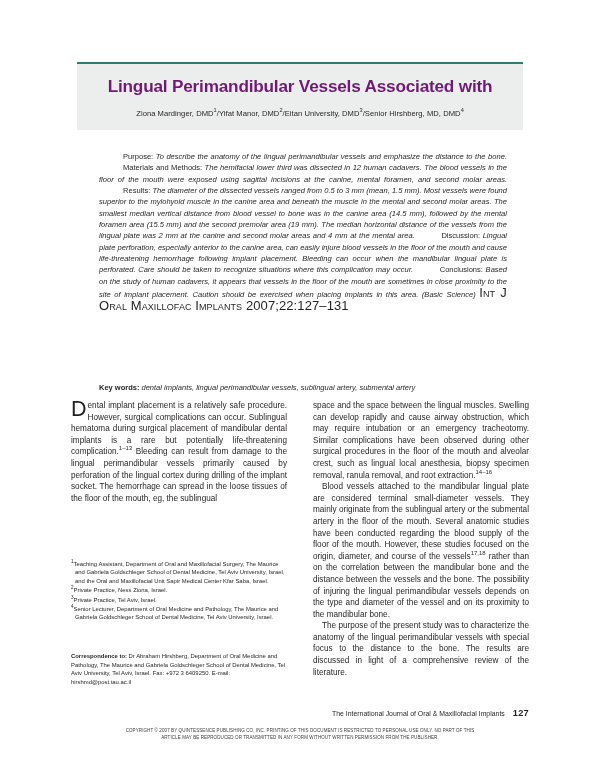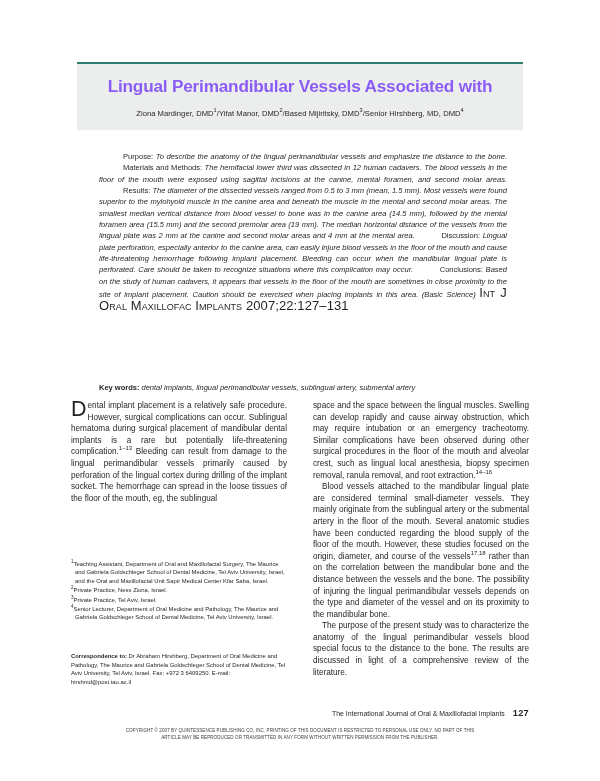--- a/index.html
+++ b/index.html
@@ -39,21 +39,21 @@
     width: 100%;
   }
   .title-wrap {
     padding: 11px 16px 4px 16px;
   }
   .paper-title {
     font-family: "Liberation Sans", sans-serif;
     font-weight: bold;
     font-size: 17.2px;
     line-height: 22.5px;
-    color: #8b5cf6;
+    color: #701a75;
     text-align: center;
     letter-spacing: -0.2px;
     margin: 0;
   }
   .authors {
     text-align: center;
     font-size: 7.6px;
     color: #231f20;
     line-height: 11px;
     padding: 6px 10px 11px 10px;
@@ -202,21 +202,21 @@
 <div class="page">
 
   <div class="header-band">
     <div class="header-rule"></div>
     <div class="title-wrap">
       <h1 class="paper-title">
         <span>Lingual Perimandibular Vessels Associated with</span><br>
       </h1>
     </div>
     <div class="authors">
-      <span>Ziona Mardinger, DMD</span><sup>1</sup>/<span>Yifat Manor, DMD</span><sup>2</sup>/<span>Based Mijiritsky, DMD</span><sup>3</sup>/<span>Senior Hirshberg, MD, DMD</span><sup>4</sup>
+      <span>Ziona Mardinger, DMD</span><sup>1</sup>/<span>Yifat Manor, DMD</span><sup>2</sup>/<span>Eitan University, DMD</span><sup>3</sup>/<span>Senior Hirshberg, MD, DMD</span><sup>4</sup>
     </div>
   </div>
 
   <div class="abstract">
     <b>Purpose:</b><span> To describe the anatomy of the lingual perimandibular vessels and emphasize the distance to the bone. </span><b>Materials and Methods:</b><span> The hemifacial lower third was dissected in 12 human cadavers. The blood vessels in the floor of the mouth were exposed using sagittal incisions at the canine, mental foramen, and second molar areas. </span><b>Results:</b><span> The diameter of the dissected vessels ranged from 0.5 to 3 mm (mean, 1.5 mm). Most vessels were found superior to the mylohyoid muscle in the canine area and beneath the muscle in the mental and second molar areas. The smallest median vertical distance from blood vessel to bone was in the canine area (14.5 mm), followed by the mental foramen area (15.5 mm) and the second premolar area (19 mm). The median horizontal distance of the vessels from the lingual plate was 2 mm at the canine and second molar areas and 4 mm at the mental area. </span><b>Discussion:</b><span> Lingual plate perforation, especially anterior to the canine area, can easily injure blood vessels in the floor of the mouth and cause life-threatening hemorrhage following implant placement. Bleeding can occur when the mandibular lingual plate is perforated. Care should be taken to recognize situations where this complication may occur. </span><b>Conclusions:</b><span> Based on the study of human cadavers, it appears that vessels in the floor of the mouth are sometimes in close proximity to the site of implant placement.  Caution should be exercised when placing implants in this area. (Basic Science) </span><span class="smcaps">Int J Oral Maxillofac Implants</span><span class="smcaps"> 2007;22:127–131</span>
   </div>
 
   <div class="keywords">
     <b>Key words:</b><span> dental implants, lingual perimandibular vessels, sublingual artery, submental artery</span>
   </div>
@@ -232,21 +232,21 @@
     <p class="fn"><sup>4</sup><span>Senior Lecturer, Department of Oral Medicine and Pathology, The Maurice and Gabriela Goldschleger School of Dental Medicine, Tel Aviv University, Israel.</span></p>
   </div>
 
   <div class="correspondence">
     <b>Correspondence to:</b><span> Dr Abraham Hirshberg, Department of Oral Medicine and Pathology, The Maurice and Gabriela Goldschleger School of Dental Medicine, Tel Aviv University, Tel Aviv, Israel. Fax: +972 3 6409250. E-mail: hirshmd@post.tau.ac.il</span>
   </div>
 
   <div class="col col-right">
     <p><span>space and the space between the lingual muscles. Swelling can develop rapidly and cause airway obstruction, which may require intubation or an emergency tracheotomy. Similar complications have been observed during other surgical procedures in the floor of the mouth and alveolar crest, such as lingual local anesthesia, biopsy specimen removal, ranula removal, and root extraction.</span><sup>14–16</sup></p>
     <p><span>Blood vessels attached to the mandibular lingual plate are considered terminal small-diameter vessels. They mainly originate from the sublingual artery or the submental artery in the floor of the mouth. Several anatomic studies have been conducted regarding the blood supply of the floor of the mouth. However, these studies focused on the origin, diameter, and course of the vessels</span><sup>17,18</sup><span> rather than on the correlation between the mandibular bone and the distance between the vessels and the bone. The possibility of injuring the lingual perimandibular vessels depends on the type and diameter of the vessel and on its proximity to the mandibular bone.</span></p>
-    <p><span>The purpose of the present study was to characterize the anatomy of the lingual perimandibular vessels blood special focus to the distance to the bone. The results are discussed in light of a comprehensive review of the literature.</span></p>
+    <p><span>The purpose of the present study was to characterize the anatomy of the lingual perimandibular vessels with special focus to the distance to the bone. The results are discussed in light of a comprehensive review of the literature.</span></p>
   </div>
 
   <div class="journal-footer">
     <span>The International Journal of Oral &amp; Maxillofacial Implants</span><span class="pagenum">127</span>
   </div>
 
   <div class="copyright">
     <span>COPYRIGHT © 2007 BY QUINTESSENCE PUBLISHING CO, INC. PRINTING OF THIS DOCUMENT IS RESTRICTED TO PERSONAL USE ONLY. NO PART OF THIS</span><br>
     <span>ARTICLE MAY BE REPRODUCED OR TRANSMITTED IN ANY FORM WITHOUT WRITTEN PERMISSION FROM THE PUBLISHER.</span>
   </div>

